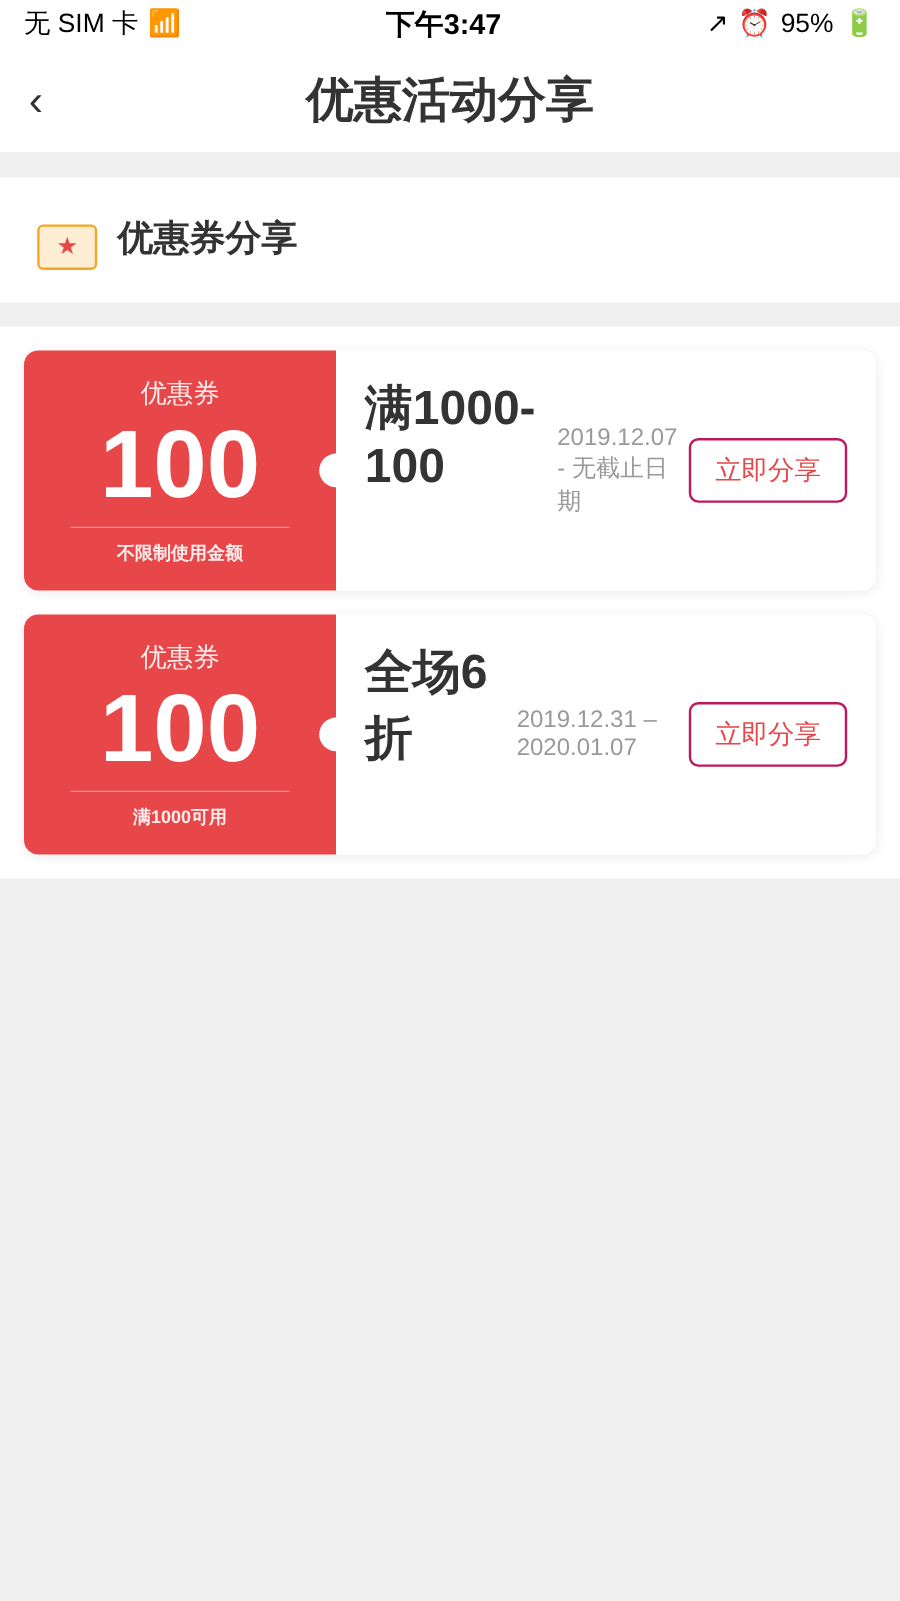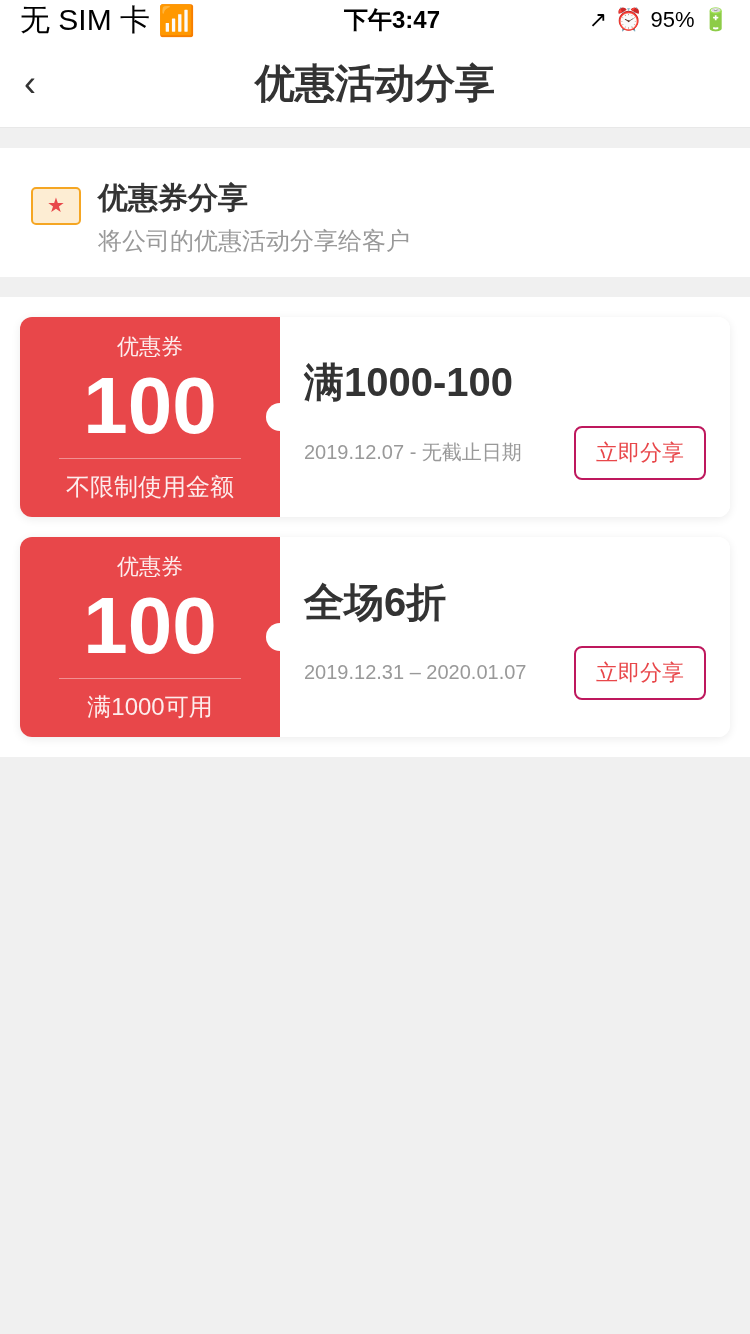--- a/index.html
+++ b/index.html
@@ -21,21 +21,21 @@
       align-items: center;
       justify-content: space-between;
       padding: 0 20px;
       font-size: 24px;
       font-weight: 500;
     }
     .status-left {
       display: flex;
       align-items: center;
       gap: 8px;
-      font-size: 30px;
+      font-size: 22px;
     }
     .status-center {
       font-size: 24px;
       font-weight: 600;
     }
     .status-right {
       display: flex;
       align-items: center;
       gap: 8px;
       font-size: 22px;
@@ -165,33 +165,34 @@
       line-height: 1;
       margin-bottom: 12px;
     }
     .coupon-divider {
       width: 80%;
       height: 1px;
       background: rgba(255,255,255,0.4);
       margin-bottom: 12px;
     }
     .coupon-condition {
-      font-size: 24px;
+      font-size: 15px;
       color: rgba(255,255,255,0.9);
       text-align: left;
+      font-weight: bold;
     }
 
     
     .coupon-right {
       flex: 1;
       background: #fff;
       border-radius: 0 12px 12px 0;
       display: flex;
-      flex-direction: column;
-      justify-content: center;
+      flex-direction: row;
+      justify-content: space-between;
       padding: 20px 24px;
       gap: 16px;
     }
     .coupon-name {
       font-size: 40px;
       font-weight: 700;
       color: #333;
     }
     .coupon-footer {
       display: flex;
@@ -245,21 +246,20 @@
   <div class="section-icon">
     
     <svg viewBox="0 0 52 52" width="52" height="52">
       <rect x="2" y="8" width="48" height="36" rx="4" ry="4" fill="#F5A623" opacity="0.2"></rect>
       <rect x="2" y="8" width="48" height="36" rx="4" ry="4" fill="none" stroke="#F5A623" stroke-width="2"></rect>
       <text x="26" y="32" text-anchor="middle" font-size="20" fill="#E8474A">★</text>
     </svg>
   </div>
   <div class="section-info">
     <div class="section-title">优惠券分享</div>
-    <div class="section-desc">将公司的优惠活动分享给客户</div>
   </div>
 </div>
 
 <div class="coupon-list">
 
   <div class="coupon-card">
     <div class="coupon-left">
       <div class="coupon-left-inner">
         <div class="coupon-type">优惠券</div>
         <div class="coupon-amount">100</div>

